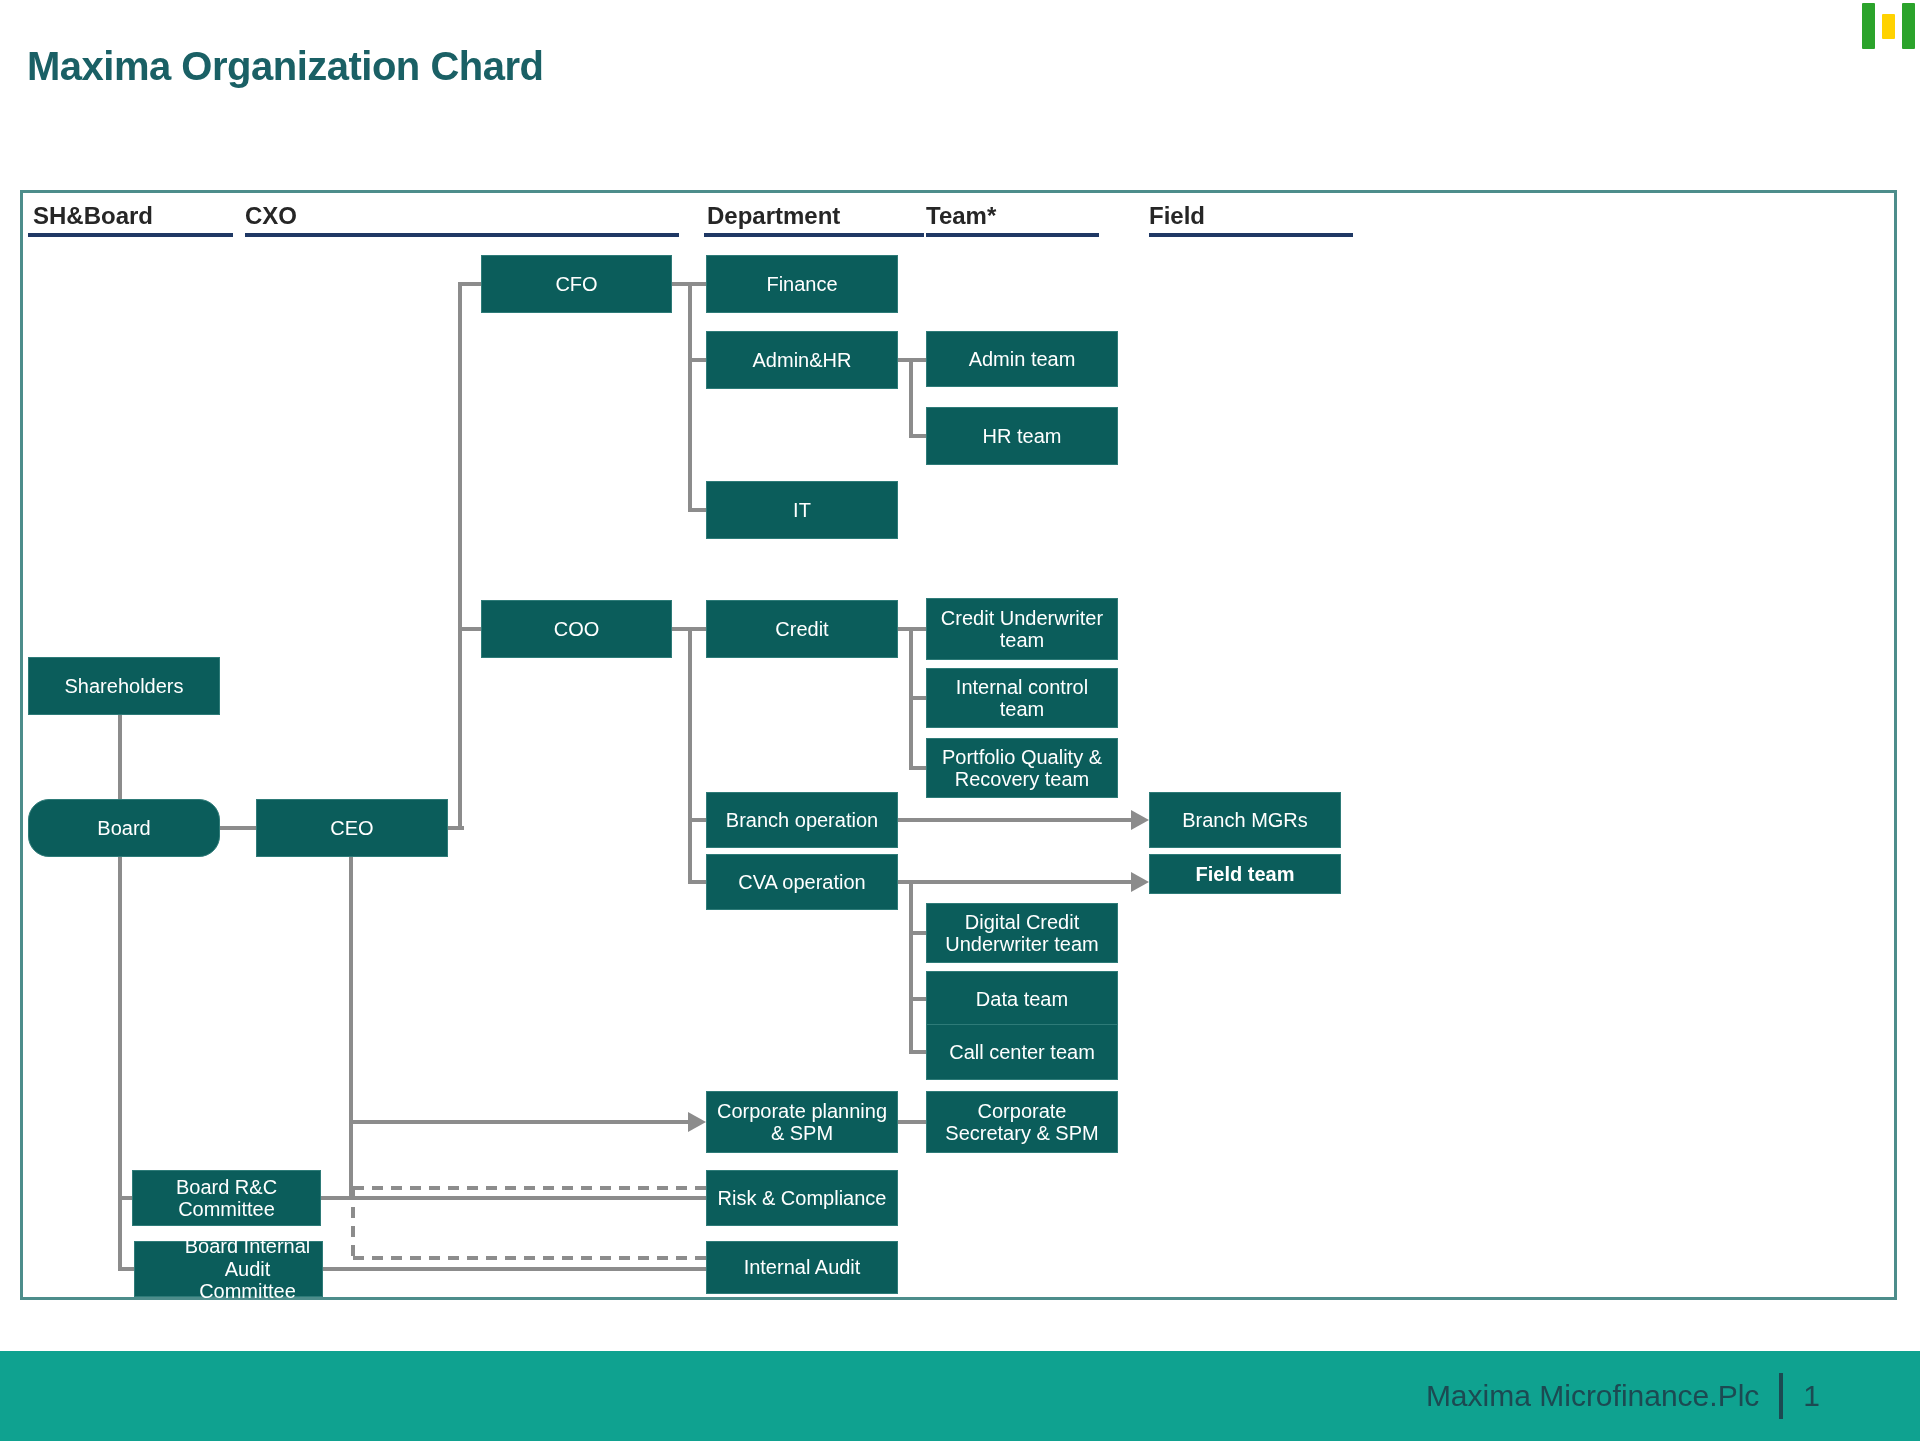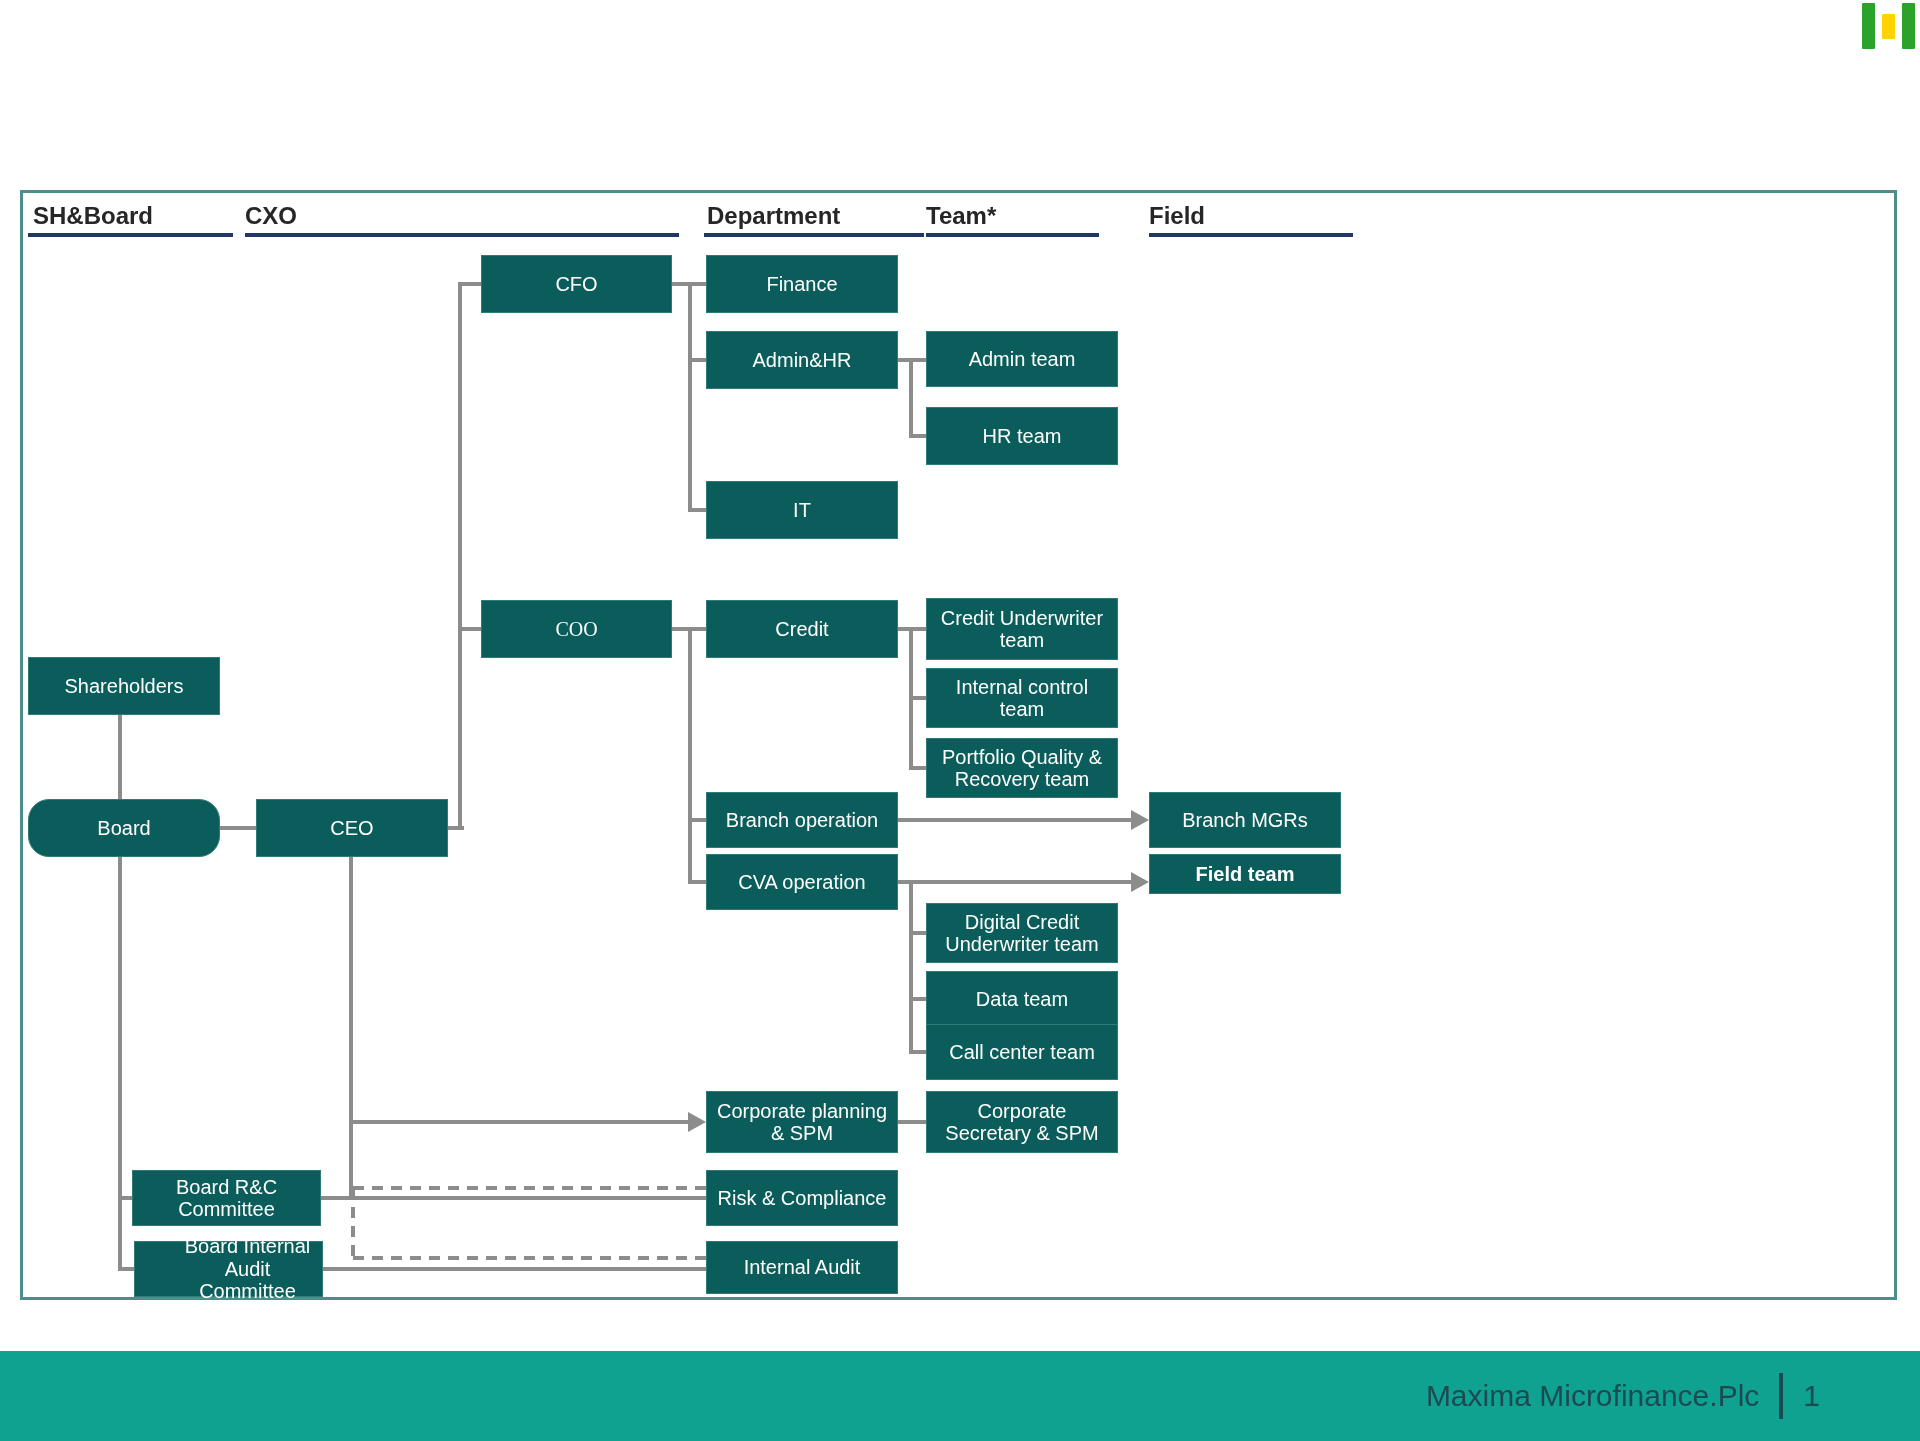--- a/index.html
+++ b/index.html
@@ -49,20 +49,21 @@
   }
   .footer-company{font-size:30px;color:var(--footer_text,#1C4A52);}
   .footer-sep{width:4px;height:46px;background:var(--footer_text,#1C4A52);}
   .footer-page{font-size:30px;color:var(--footer_text,#1C4A52);}
 </style>
 </head>
 <body>
 
 <div class="canvas">
 
+  <div class="page-title">Maxima Organization Chard</div>
 
   <div class="logo">
     <div class="bar tall"></div>
     <div class="bar short"></div>
     <div class="bar tall"></div>
   </div>
 
   <div class="chart-frame"></div>
 
   <div id="headers">
@@ -118,21 +119,21 @@
       <div class="line dash-v" style="left: 351px; top: 1188px; width: 4px; height: 72px;"></div>
       <div class="line dash-h" style="left: 353px; top: 1256px; width: 353px; height: 4px;"></div>
     </div>
   <div id="nodes">
       <div class="org-box" style="left: 28px; top: 657px; width: 192px; height: 58px;">Shareholders</div>
       <div class="org-box" style="left: 28px; top: 799px; width: 192px; height: 58px; border-radius: 21px;">Board</div>
       <div class="org-box" style="left: 132px; top: 1170px; width: 189px; height: 56px;">Board R&amp;C Committee</div>
       <div class="org-box" style="left: 134px; top: 1241px; width: 189px; height: 56px; padding-left: 44px;">Board Internal Audit Committee</div>
       <div class="org-box" style="left: 256px; top: 799px; width: 192px; height: 58px;">CEO</div>
       <div class="org-box" style="left: 481px; top: 255px; width: 191px; height: 58px;">CFO</div>
-      <div class="org-box" style="left: 481px; top: 600px; width: 191px; height: 58px; font-family: Liberation Serif, serif;">COO</div>
+      <div class="org-box" style="left: 481px; top: 600px; width: 191px; height: 58px;">COO</div>
       <div class="org-box" style="left: 706px; top: 255px; width: 192px; height: 58px;">Finance</div>
       <div class="org-box" style="left: 706px; top: 331px; width: 192px; height: 58px;">Admin&amp;HR</div>
       <div class="org-box" style="left: 706px; top: 481px; width: 192px; height: 58px;">IT</div>
       <div class="org-box" style="left: 706px; top: 600px; width: 192px; height: 58px;">Credit</div>
       <div class="org-box" style="left: 706px; top: 792px; width: 192px; height: 56px;">Branch operation</div>
       <div class="org-box" style="left: 706px; top: 854px; width: 192px; height: 56px;">CVA operation</div>
       <div class="org-box" style="left: 706px; top: 1091px; width: 192px; height: 62px;">Corporate planning &amp; SPM</div>
       <div class="org-box" style="left: 706px; top: 1170px; width: 192px; height: 56px;">Risk &amp; Compliance</div>
       <div class="org-box" style="left: 706px; top: 1241px; width: 192px; height: 53px;">Internal Audit</div>
       <div class="org-box" style="left: 926px; top: 331px; width: 192px; height: 56px;">Admin team</div>

